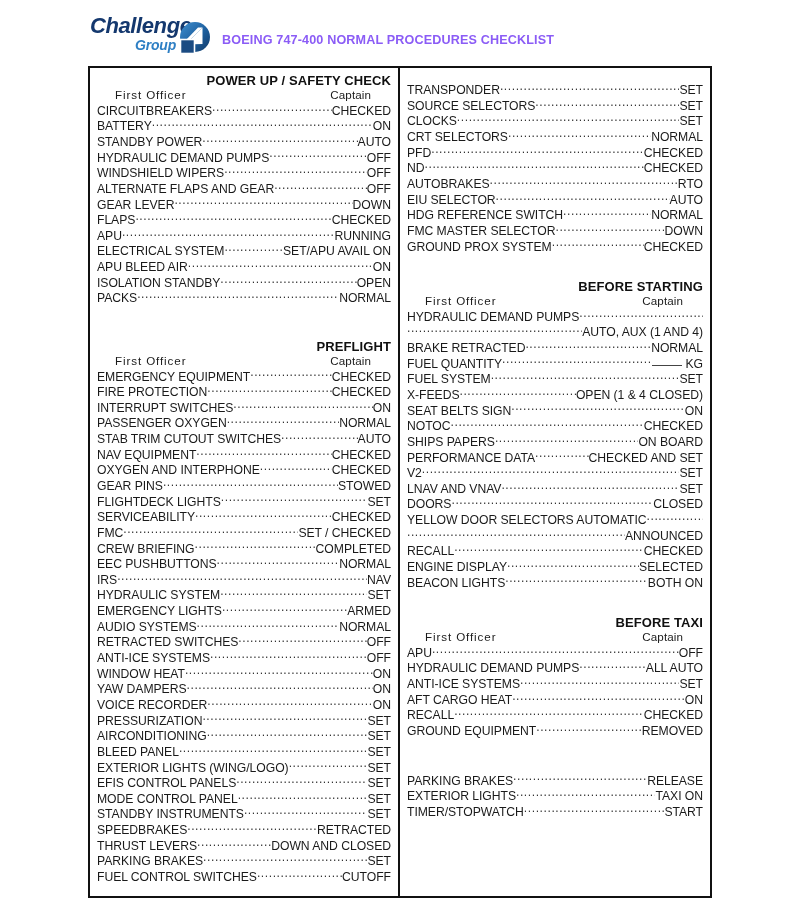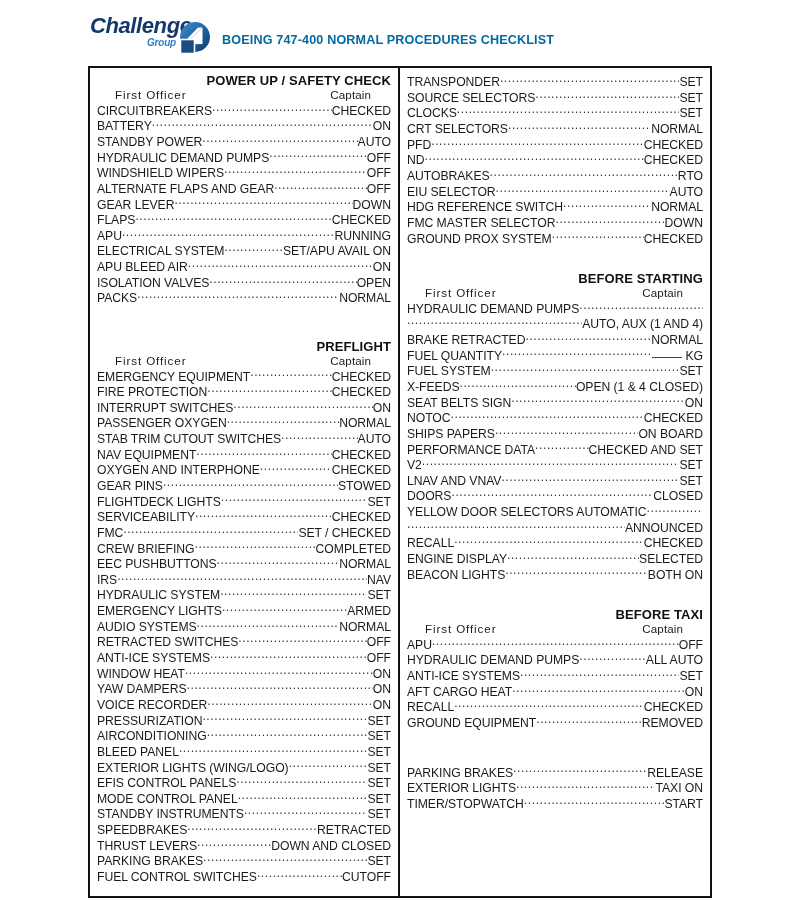--- a/index.html
+++ b/index.html
@@ -41,39 +41,39 @@
     font-weight: bold;
     font-size: 22px;
     letter-spacing: -0.4px;
     color: #14386e;
   }
   .logo-group {
     display: block;
     font-family: "Liberation Sans", sans-serif;
     font-style: italic;
     font-weight: bold;
-    font-size: 10px;
+    font-size: 14px;
     letter-spacing: -0.2px;
     color: #2e7fc4;
     margin-top: 1px;
     text-align: right;
   }
   #logo-mark {
     position: absolute;
     left: 84px; top: 3px;
     width: 40px; height: 40px;
   }
 
   #doc-title {
     position: absolute;
     left: 222px; top: 33px;
     font-size: 12.6px;
     font-weight: bold;
     letter-spacing: 0.15px;
-    color: #0369a1;
+    color: #8b5cf6;
     white-space: nowrap;
   }
 
   
   #sheet {
     position: absolute;
     left: 88px; top: 66px;
     width: 624px; height: 832px;
     border: 2.5px solid #111111;
     background: #ffffff;
@@ -240,21 +240,21 @@
             <span class="label">ELECTRICAL SYSTEM</span>
             <span class="leader"></span>
             <span class="value">SET/APU AVAIL ON</span>
           </div>
           <div class="row">
             <span class="label">APU  BLEED  AIR</span>
             <span class="leader"></span>
             <span class="value">ON</span>
           </div>
           <div class="row">
-            <span class="label">ISOLATION  VALVES</span>
+            <span class="label">ISOLATION  STANDBY</span>
             <span class="leader"></span>
             <span class="value">OPEN</span>
           </div>
           <div class="row">
             <span class="label">PACKS</span>
             <span class="leader"></span>
             <span class="value">NORMAL</span>
           </div>
         </div>
     </div>
@@ -433,21 +433,21 @@
             <span class="leader"></span>
             <span class="value">CUTOFF</span>
           </div>
         </div>
     </div>
   </div>
 
   <div class="column" id="col-right">
 
     <div class="section">
-      <div class="items" style="margin-top:0">
+      <div class="items" style="margin-top:8px">
           <div class="row">
             <span class="label">TRANSPONDER</span>
             <span class="leader"></span>
             <span class="value">SET</span>
           </div>
           <div class="row">
             <span class="label">SOURCE SELECTORS</span>
             <span class="leader"></span>
             <span class="value">SET</span>
           </div>

